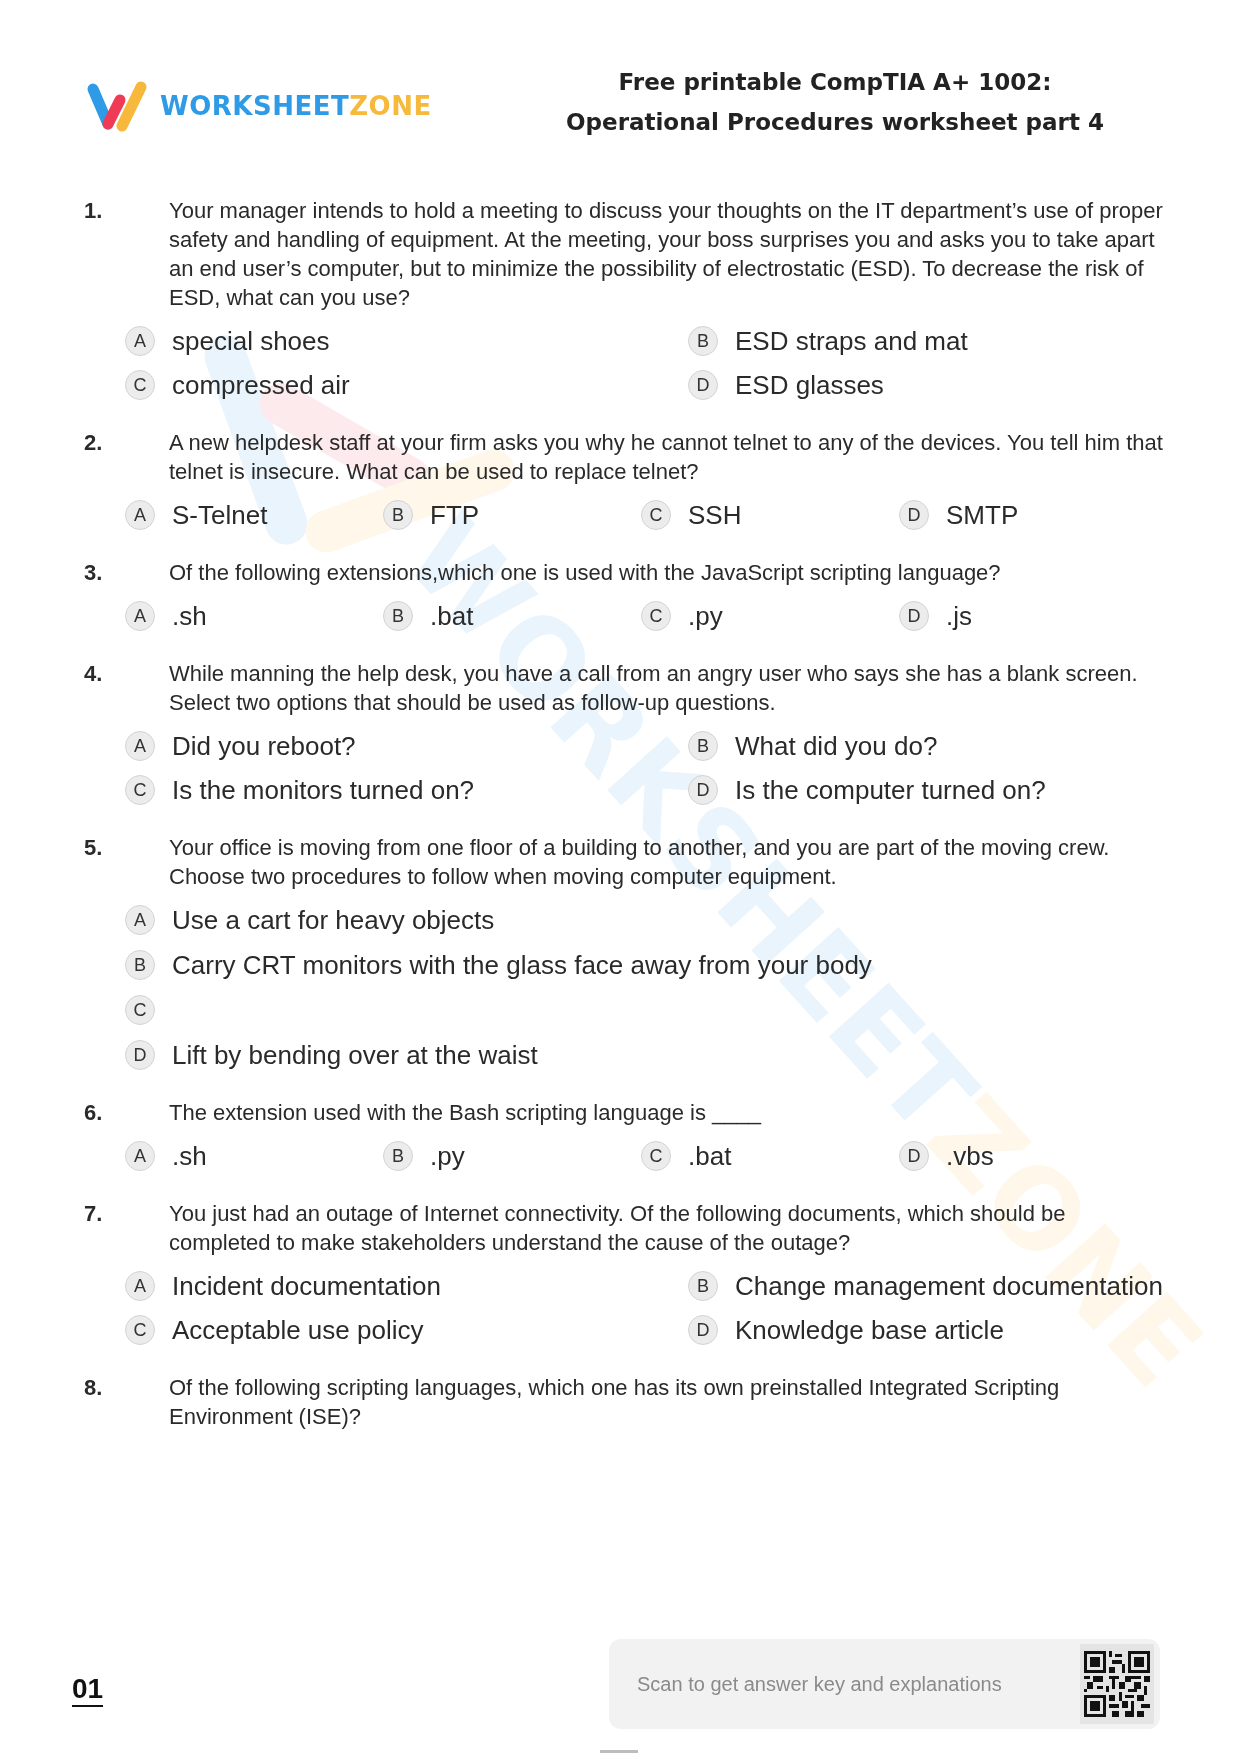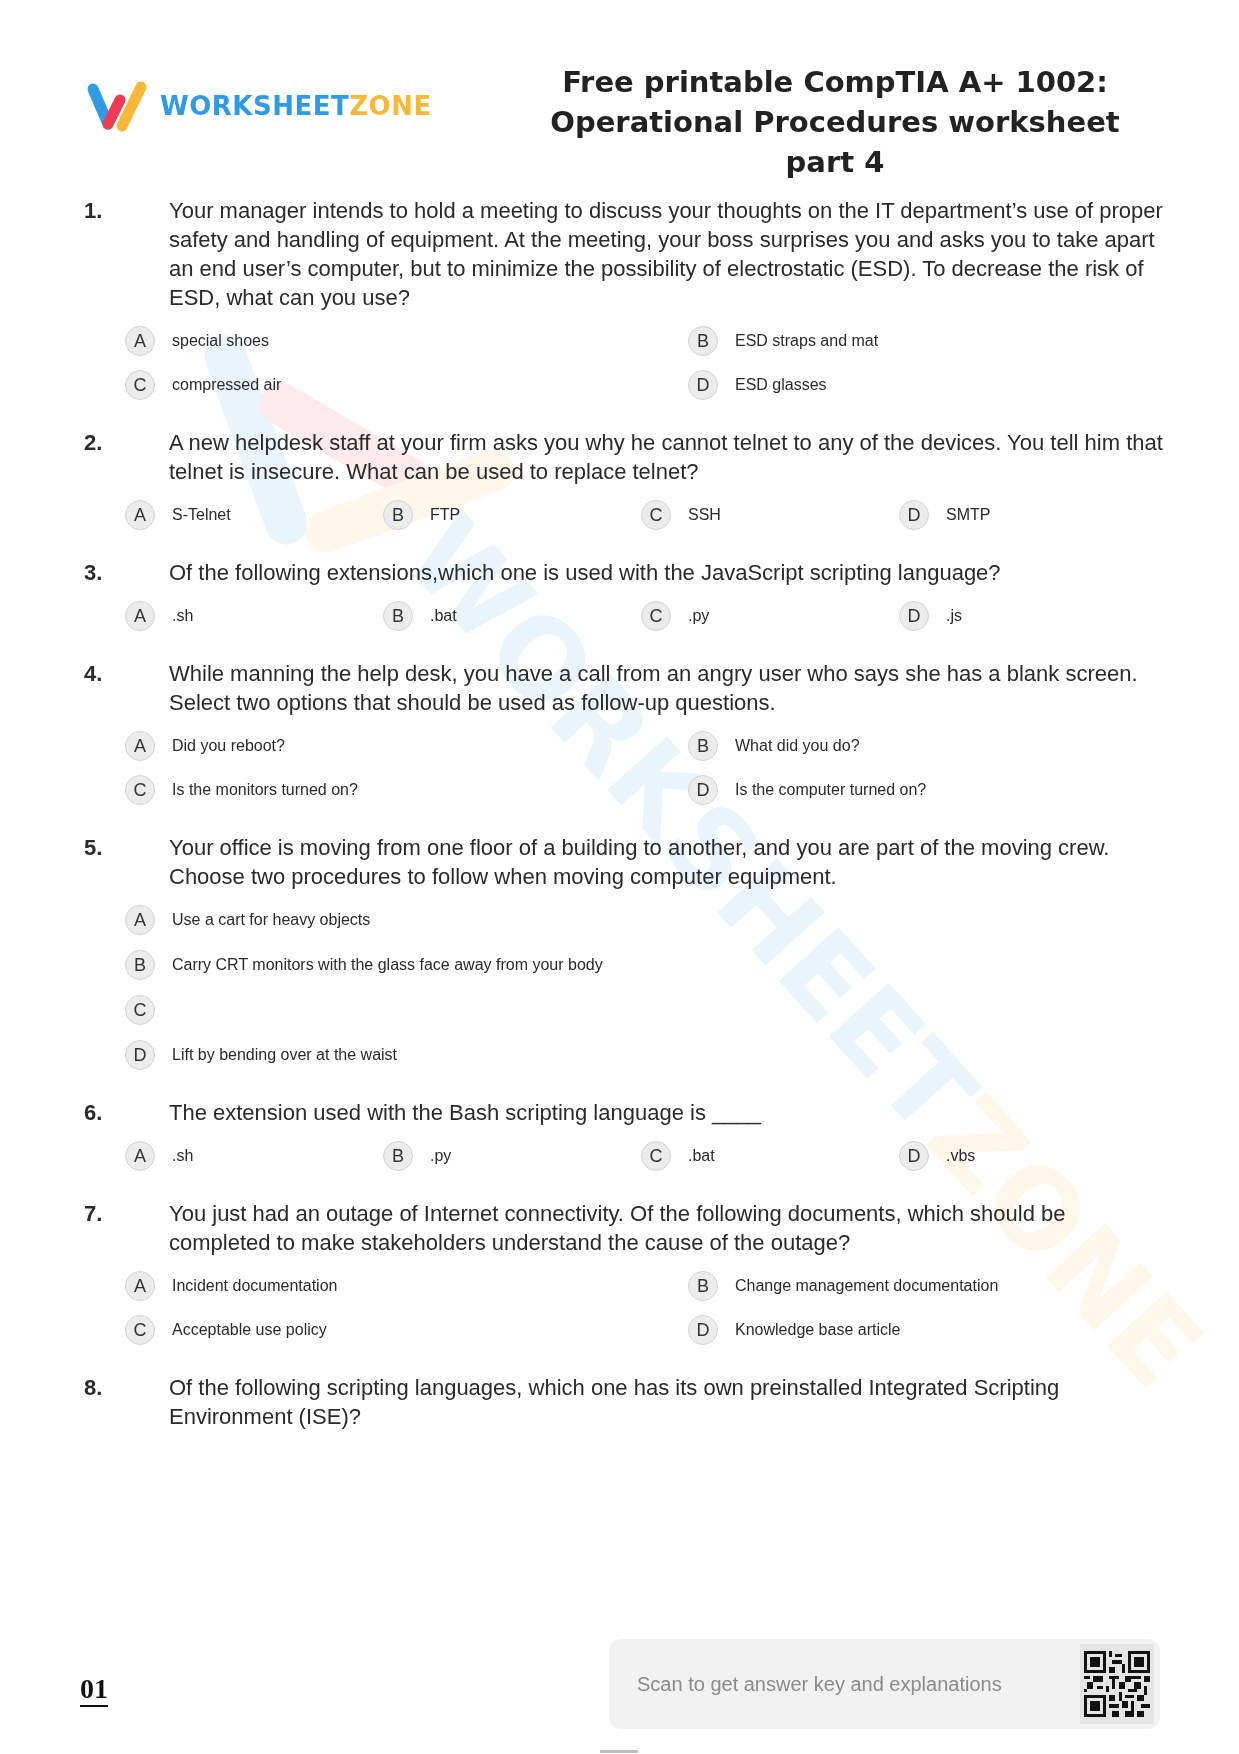--- a/index.html
+++ b/index.html
@@ -6,34 +6,34 @@
     body {
       width: 1239px; height: 1754px; background: #ffffff; position: relative; overflow: hidden;
       font-family: "Liberation Sans", sans-serif; color: #2a2a2a;
     }
     .watermark { position: absolute; left: 0; top: 0; width: 1239px; height: 1754px; pointer-events: none; }
     .logo { position: absolute; left: 84px; top: 80px; display: flex; align-items: center; }
     .logo-mark { width: 66px; height: 52px; }
     .logo-text { font-family: "DejaVu Sans", sans-serif; font-size: 26px; font-weight: bold; letter-spacing: 0.5px; margin-left: 10px; }
     .logo-text .w { color: #2f9be6; }
     .logo-text .z { color: #f6b93b; }
-    .title { position: absolute; left: 540px; top: 62px; width: 590px; text-align: center; font-family: "DejaVu Sans", sans-serif; font-weight: bold; font-size: 29px; line-height: 40px; color: #222; }
+    .title { position: absolute; left: 540px; top: 62px; width: 590px; text-align: center; font-family: "DejaVu Sans", sans-serif; font-weight: bold; font-size: 23px; line-height: 40px; color: #222; }
     .questions { position: absolute; left: 84px; top: 196px; width: 1080px; }
     .q { margin-bottom: 26px; }
     .q-head { display: flex; font-size: 22px; line-height: 29px; color: #2a2a2a; }
     .q-num { width: 41px; flex: none; font-weight: bold; }
     .q-text { flex: 1; margin-left: 44px; }
     .opts { margin-left: 41px; margin-top: 12px; display: grid; row-gap: 10px; }
     .opts.two { grid-template-columns: 563px 1fr; }
     .opts.four { grid-template-columns: 258px 258px 258px 1fr; }
     .opts.one { grid-template-columns: 1fr; row-gap: 11px; }
     .opt { display: flex; align-items: center; height: 34px; }
     .badge { width: 30px; height: 30px; border-radius: 50%; background: #ececec; border: 1px solid #d3d3d3; box-sizing: border-box; display: flex; align-items: center; justify-content: center; font-size: 18px; color: #333; flex: none; }
-    .opt-label { margin-left: 17px; font-size: 16px; color: #2a2a2a; white-space: nowrap; }
-    .page-num { position: absolute; left: 80px; top: 1674px; font-family: Liberation Serif, serif; font-weight: bold; font-size: 28px; color: #111; border-bottom: 2px solid #111; line-height: 30px; padding-bottom: 1px; }
+    .opt-label { margin-left: 17px; font-size: 26px; color: #2a2a2a; white-space: nowrap; }
+    .page-num { position: absolute; left: 72px; top: 1674px; font-family: Liberation Sans, sans-serif; font-weight: bold; font-size: 28px; color: #111; border-bottom: 2px solid #111; line-height: 30px; padding-bottom: 1px; }
     .scan-box { position: absolute; left: 609px; top: 1639px; width: 551px; height: 90px; background: #f2f2f2; border-radius: 12px; display: flex; align-items: center; }
     .scan-text { margin-left: 28px; font-size: 20px; color: #8a8a8a; flex: 1; }
     .qr { width: 74px; height: 80px; background: #e4e4e4; margin-right: 6px; display: flex; align-items: center; justify-content: center; }
     .bottom-line { position: absolute; left: 600px; top: 1750px; width: 38px; height: 3px; background: #bdbdbd; }
   </style>
 </head>
 <body>
 
 <svg class="watermark" viewBox="0 0 1239 1754">
   <g opacity="0.10">

